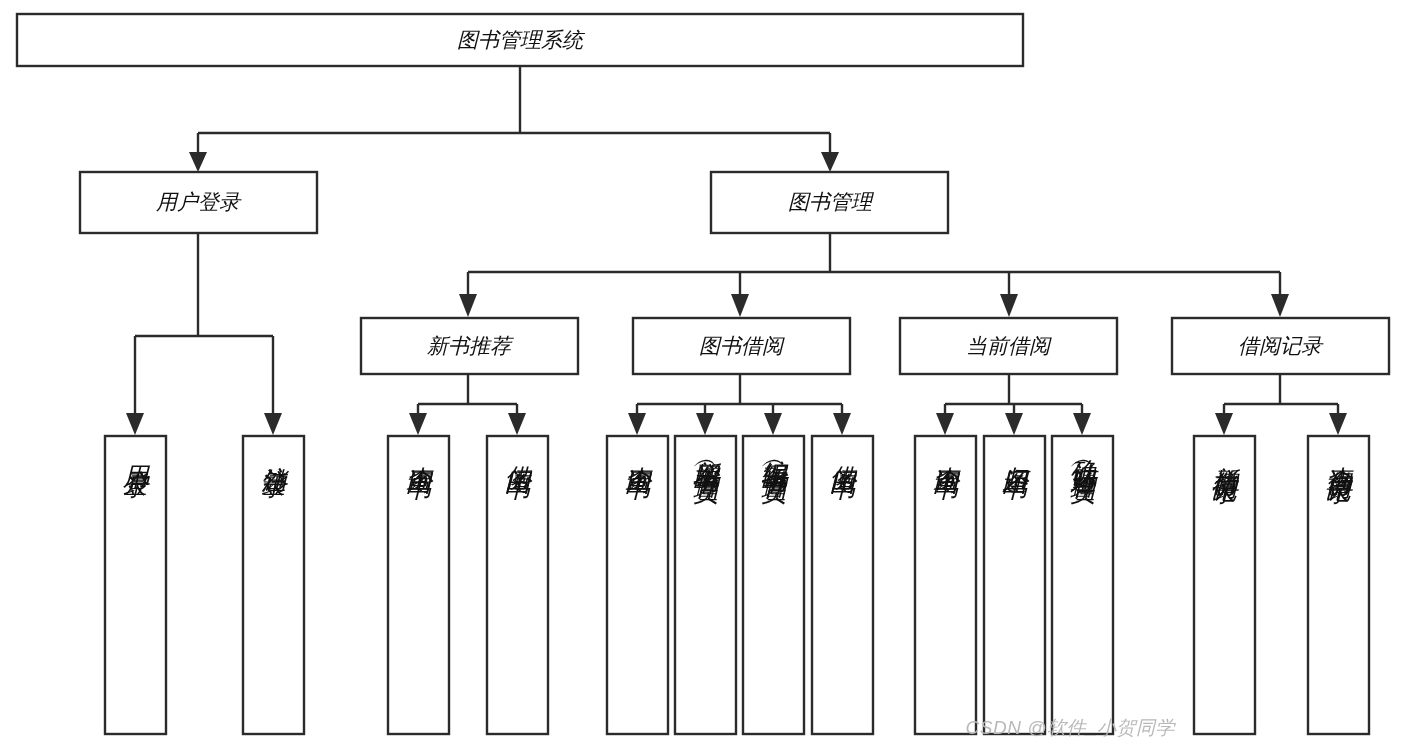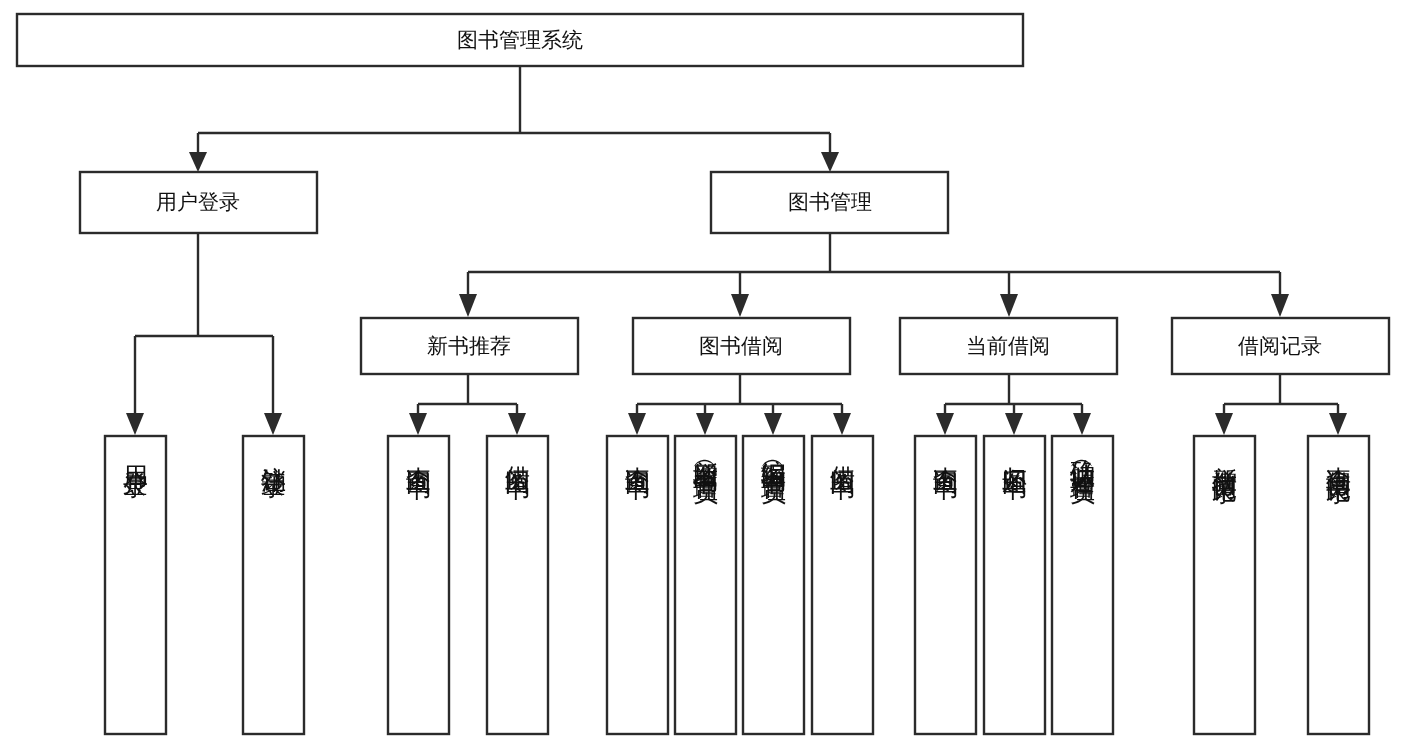--- a/index.html
+++ b/index.html
@@ -11,20 +11,21 @@
     width: 1405px;
     height: 747px;
     overflow: hidden;
     font-family: "Liberation Sans", "DejaVu Sans", sans-serif;
   }
   #diagram-root {
     position: relative;
     width: 1183px;
     height: 747px;
     background: #ffffff;
+    font-style: italic;
   }
   svg#tree-svg {
     position: absolute;
     left: 0;
     top: 0;
     width: 1405px;
     height: 747px;
     display: block;
   }
   .node-box {
@@ -227,14 +228,15 @@
     <span class="vert-label">确认归还（管理员）</span>
   </div>
 
   <div class="vert-label-wrap" style="left:1194px; top:446px; width:61px; height:280px;">
     <span class="vert-label">新增借阅记录</span>
   </div>
   <div class="vert-label-wrap" style="left:1308px; top:446px; width:61px; height:280px;">
     <span class="vert-label">查询借阅记录</span>
   </div>
 
+  <div class="watermark">CSDN @软件_小贺同学</div>
 
 </div>
 
 </body></html>

